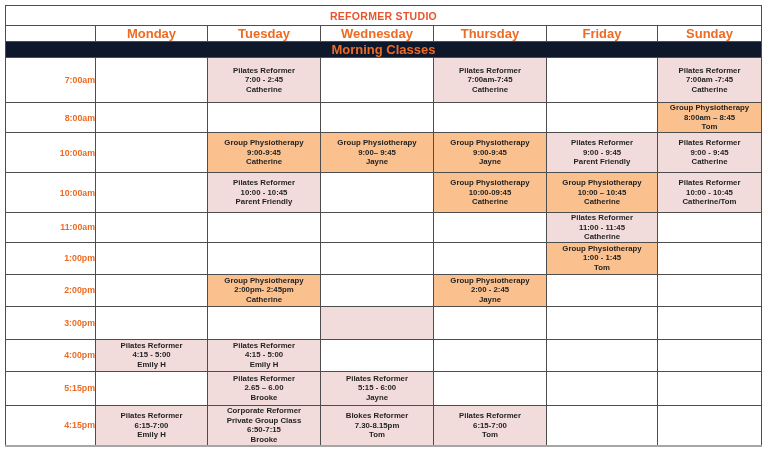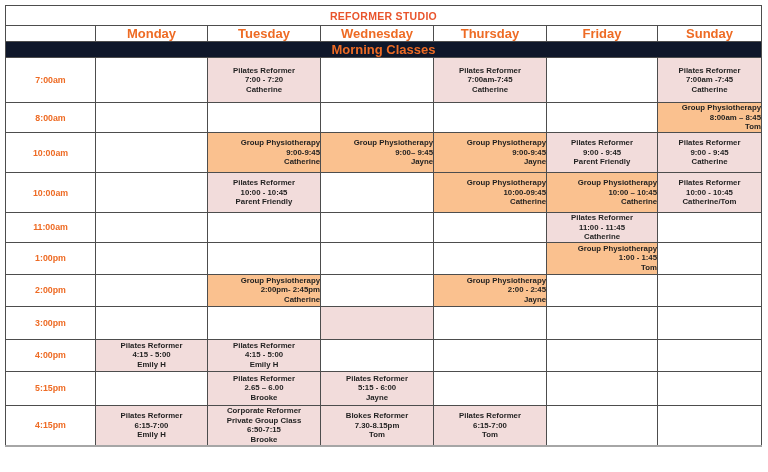--- a/index.html
+++ b/index.html
@@ -19,25 +19,25 @@
   .title-row td {
     height:19px; color:var(--title); font-weight:bold; font-size:10.5px; letter-spacing:.3px;
     background:#ffffff;
   }
   .day-header th {
     height:13px; color:var(--accent); font-weight:bold; font-size:13px; background:#ffffff;
   }
   .section-row td {
     height:11px; color:var(--accent); font-weight:bold; font-size:13px; background:#0f172a;
   }
-  .time-cell { color:var(--accent); font-weight:bold; font-size:8.8px; background:#ffffff; }
+  .time-cell { color:var(--accent); font-weight:bold; font-size:8.8px; background:#ffffff;text-align:right; }
   .class-cell { font-size:7.8px; font-weight:bold; color:var(--cellText); line-height:1.22; }
   .class-cell div { white-space:nowrap; }
   .pink { background:var(--pink); }
-  .orange { background:var(--orange);text-align:right; }
+  .orange { background:var(--orange); }
   .empty-cell { background:#ffffff; }
 </style>
 </head>
 <body>
 
 <div class="page">
   <table class="timetable">
     <colgroup>
       <col style="width:90px">
       <col style="width:112px">
@@ -61,21 +61,21 @@
         <th>Sunday</th>
       </tr>
     <tr class="section-row">
           <td colspan="7">Morning Classes</td>
         </tr>
         <tr style="height: 45px;">
           <td class="time-cell">7:00am</td>
           <td class="empty-cell"></td>
           <td class="class-cell pink">
             <div>Pilates Reformer</div>
-            <div>7:00 - 7:20</div>
+            <div>7:00 - 2:45</div>
             <div>Catherine</div>
           </td>
           <td class="empty-cell"></td>
           <td class="class-cell pink">
             <div>Pilates Reformer</div>
             <div>7:00am-7:45</div>
             <div>Catherine</div>
           </td>
           <td class="empty-cell"></td>
           <td class="class-cell pink">

